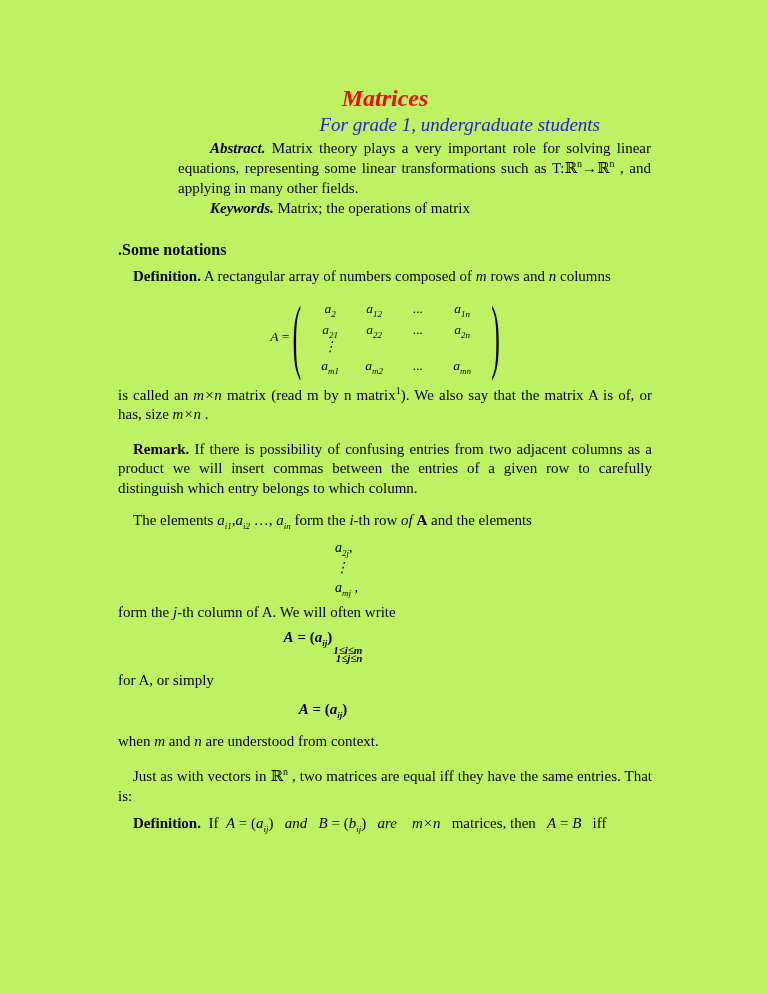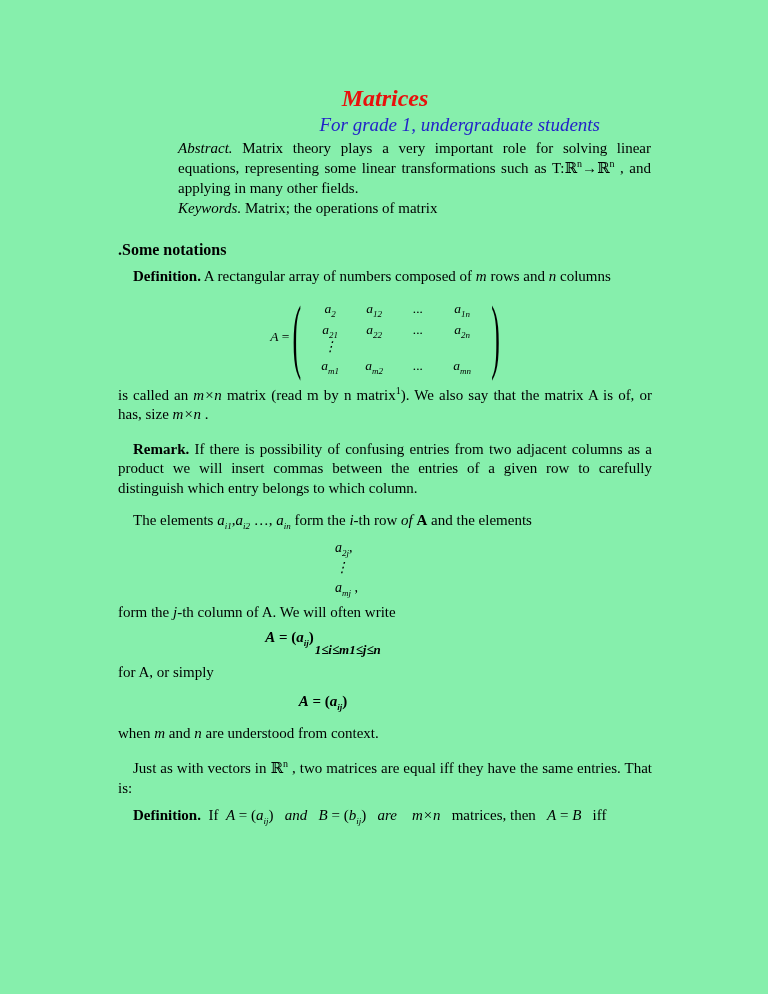--- a/index.html
+++ b/index.html
@@ -1,35 +1,35 @@
 <!DOCTYPE html>
 <html><head>
 <meta charset="utf-8">
 <style>
   html,body{margin:0;padding:0;}
   body{width:768px;height:994px;background:#ffffff;}
-  .page{position:relative;width:768px;height:994px;background:#86efac;overflow:hidden;
+  .page{position:relative;width:768px;height:994px;background:#bef264;overflow:hidden;
         font-family:"Liberation Serif","DejaVu Serif",serif;color:#000;}
   .content{position:absolute;left:118px;top:84px;width:534px;}
 
   h1,h2,p{margin:0;padding:0;}
   .title{text-align:center;font-size:24px;line-height:28px;font-weight:bold;font-style:italic;color:#e8100c;}
   .subtitle{margin-top:5px;text-align:right;padding-right:52px;font-style:italic;font-size:19px;line-height:16px;color:#2323c8;}
 
   .abstract-block{margin:5px 0 0 60px;width:473px;text-align:justify;font-size:15px;line-height:20px;}
   .keywords{margin-top:0;}
 
   .body{font-size:15px;line-height:19.5px;text-align:justify;}
   .indent{text-indent:15px;}
   .section-heading{margin-top:22px;font-size:16px;line-height:20px;font-weight:bold;}
   .def-line{margin-top:7px;}
 
   .b{font-weight:bold;}
   .i{font-style:italic;}
-  .bi{font-weight:normal;font-style:italic;}
+  .bi{font-weight:bold;font-style:italic;margin-left:32px;}
   .bb{font-family:"DejaVu Serif","DejaVu Sans",serif;}
   sup.sup{font-size:10px;line-height:0;}
   sub{font-size:9px;font-style:italic;line-height:0;}
 
   
   .matrix-display{margin-top:6px;height:88px;display:flex;align-items:center;justify-content:center;gap:3px;font-size:13.5px;}
   .mi{font-style:italic;}
   .paren{display:inline-block;font-size:26px;line-height:26px;transform:scaleY(3.2);transform-origin:center;}
   .mat{display:inline-block;padding:0 4px;}
   .mrow{display:flex;}
@@ -38,21 +38,21 @@
 
   
   .col-elements{margin:6px 0 0 217px;font-size:14px;}
   .col-line{line-height:22px;}
   .col-line.vdots-line{line-height:18px;}
   .col-line i{font-style:italic;}
 
   
   .display-eq{margin-top:4px;text-align:center;font-size:15px;line-height:22px;}
   .display-eq .eqwrap{display:inline-block;transform:translateX(-62px);font-weight:bold;}
-  .cond{display:inline-flex;flex-direction:row;font-size:13px;line-height:8px;font-style:italic;vertical-align:-12px;margin-left:1px;text-align:right;}
+  .cond{display:inline-flex;flex-direction:column;font-size:11px;line-height:8px;font-style:italic;vertical-align:-12px;margin-left:1px;text-align:right;}
 
   .p-size{margin-top:5px;}
   .remark1{margin-top:15px;}
   .p-elements{margin-top:13px;}
   .p-column{margin-top:4px;}
   .p-forA{margin-top:9px;}
   .eq2-block{margin-top:7px;}
   .p-context{margin-top:12px;}
   .remark2{margin-top:15px;}
   .p-vectors{margin-top:16px;}

